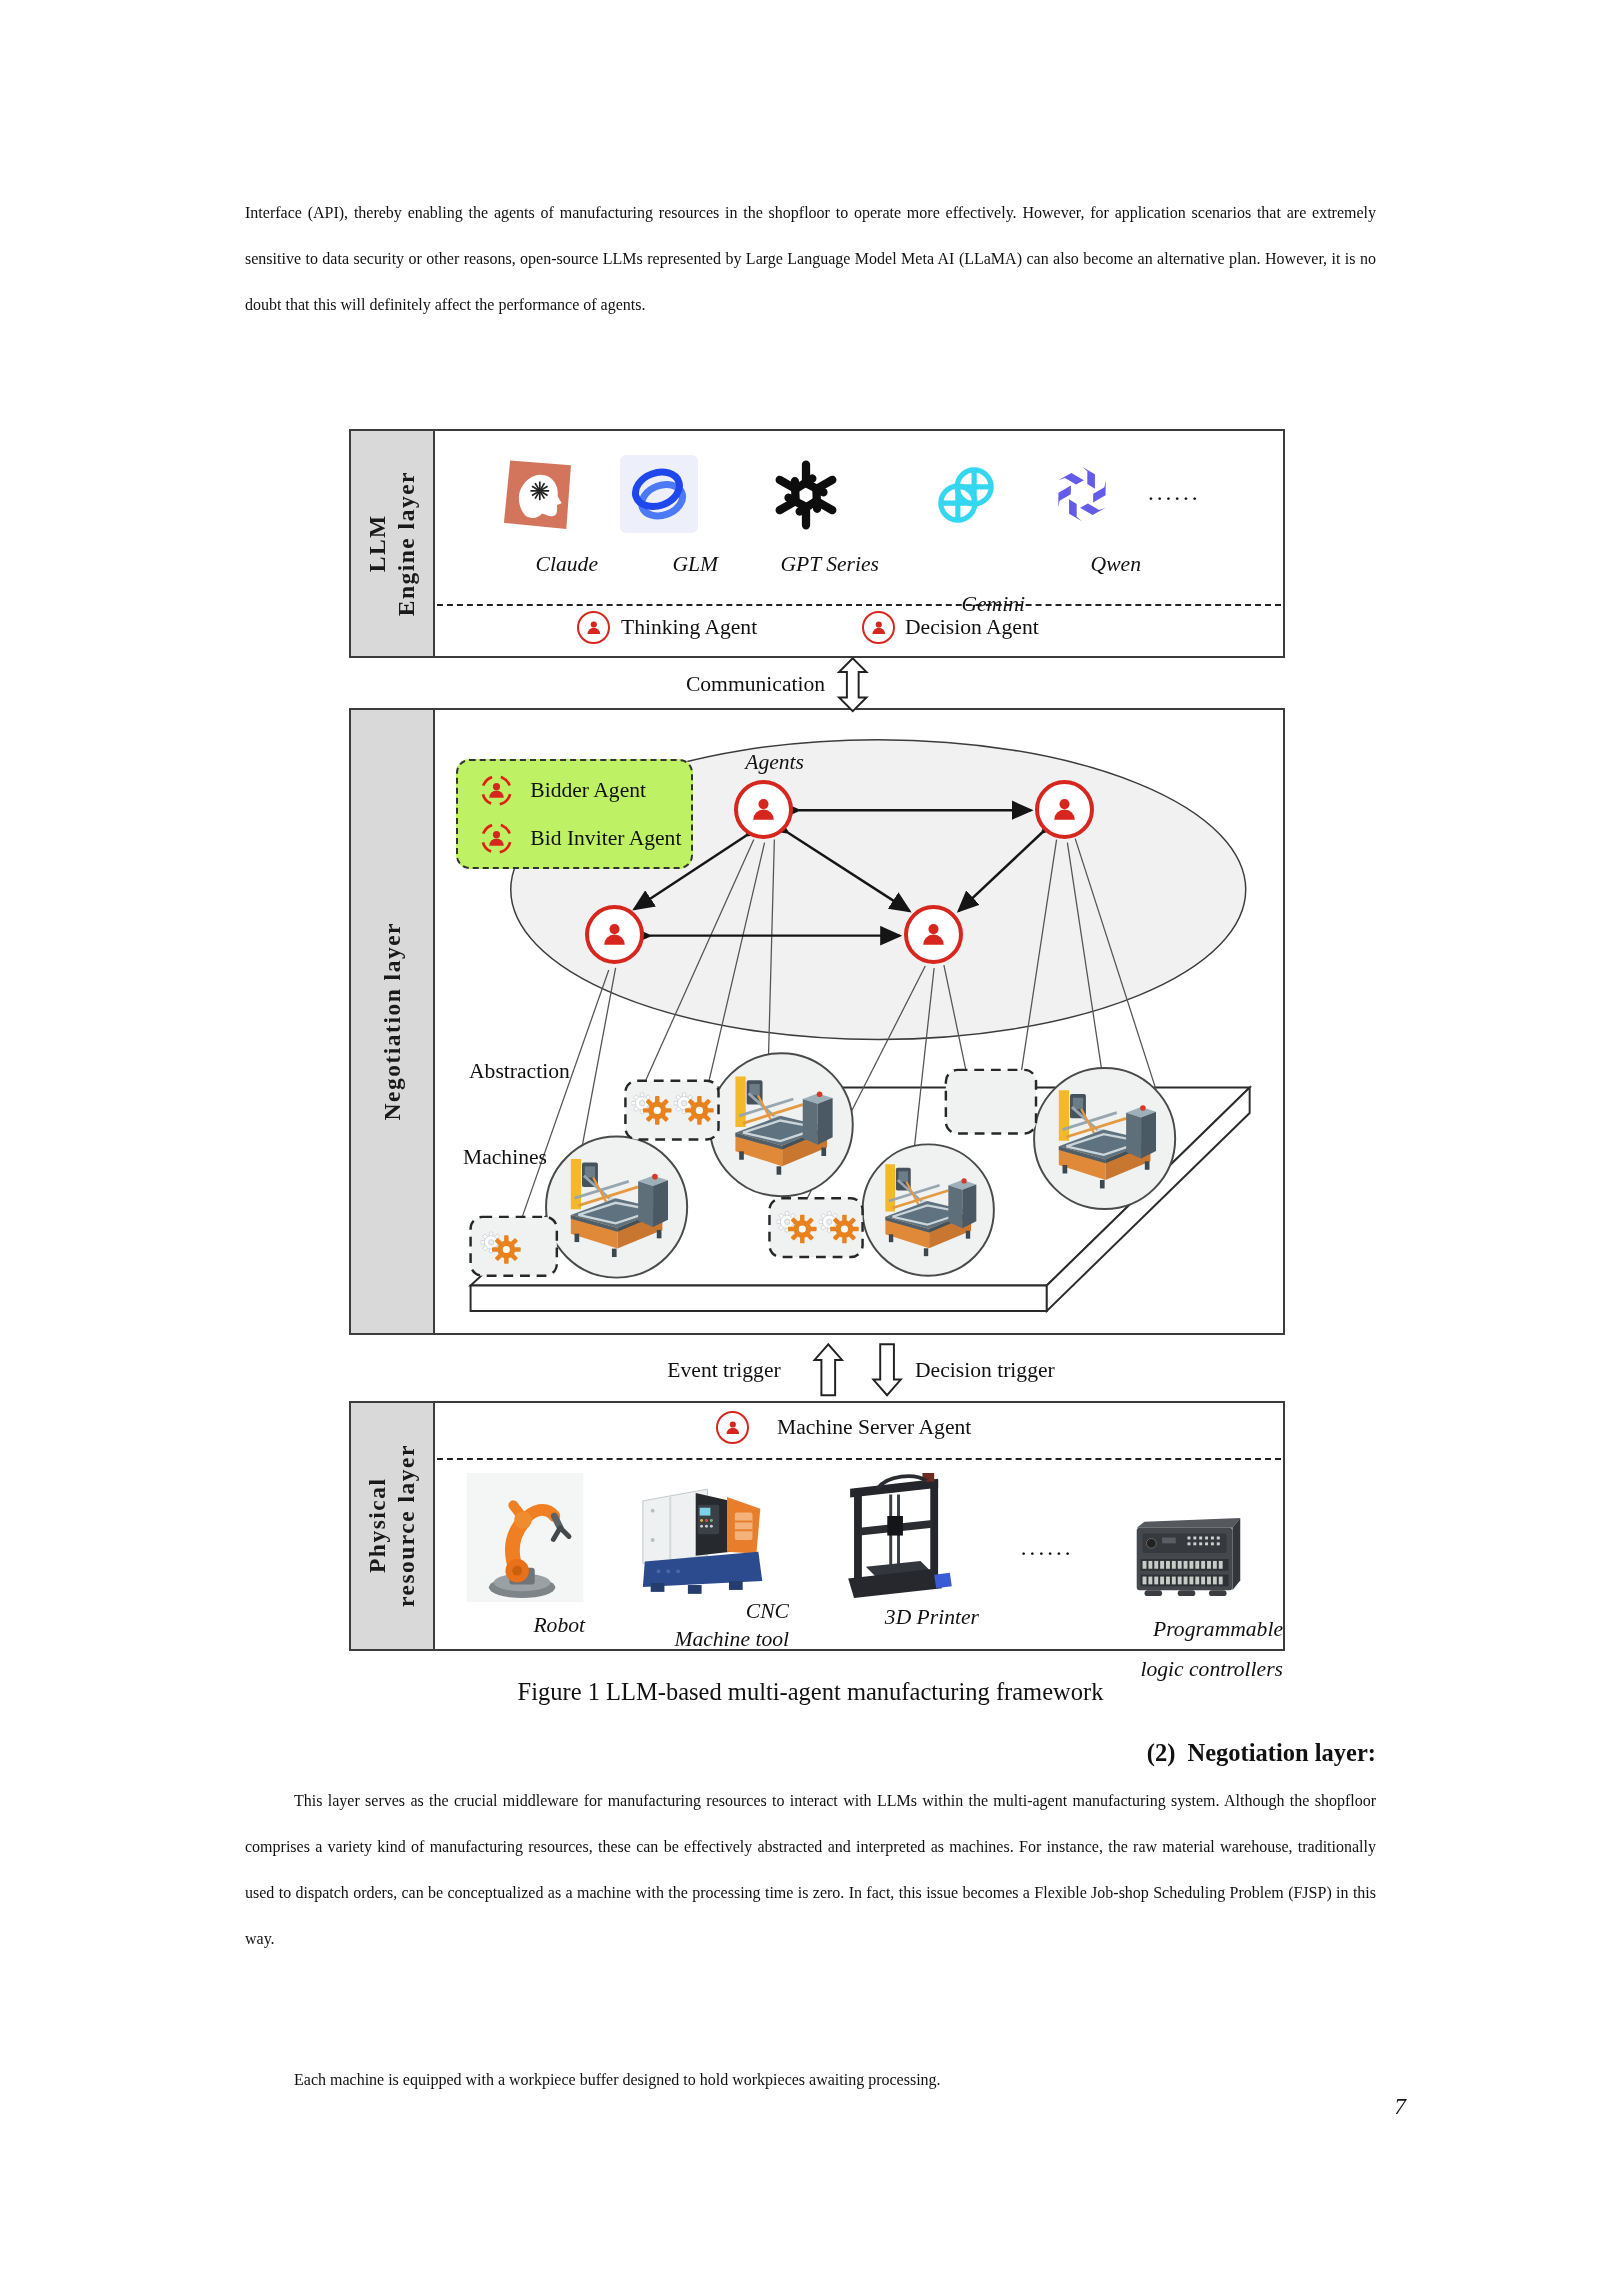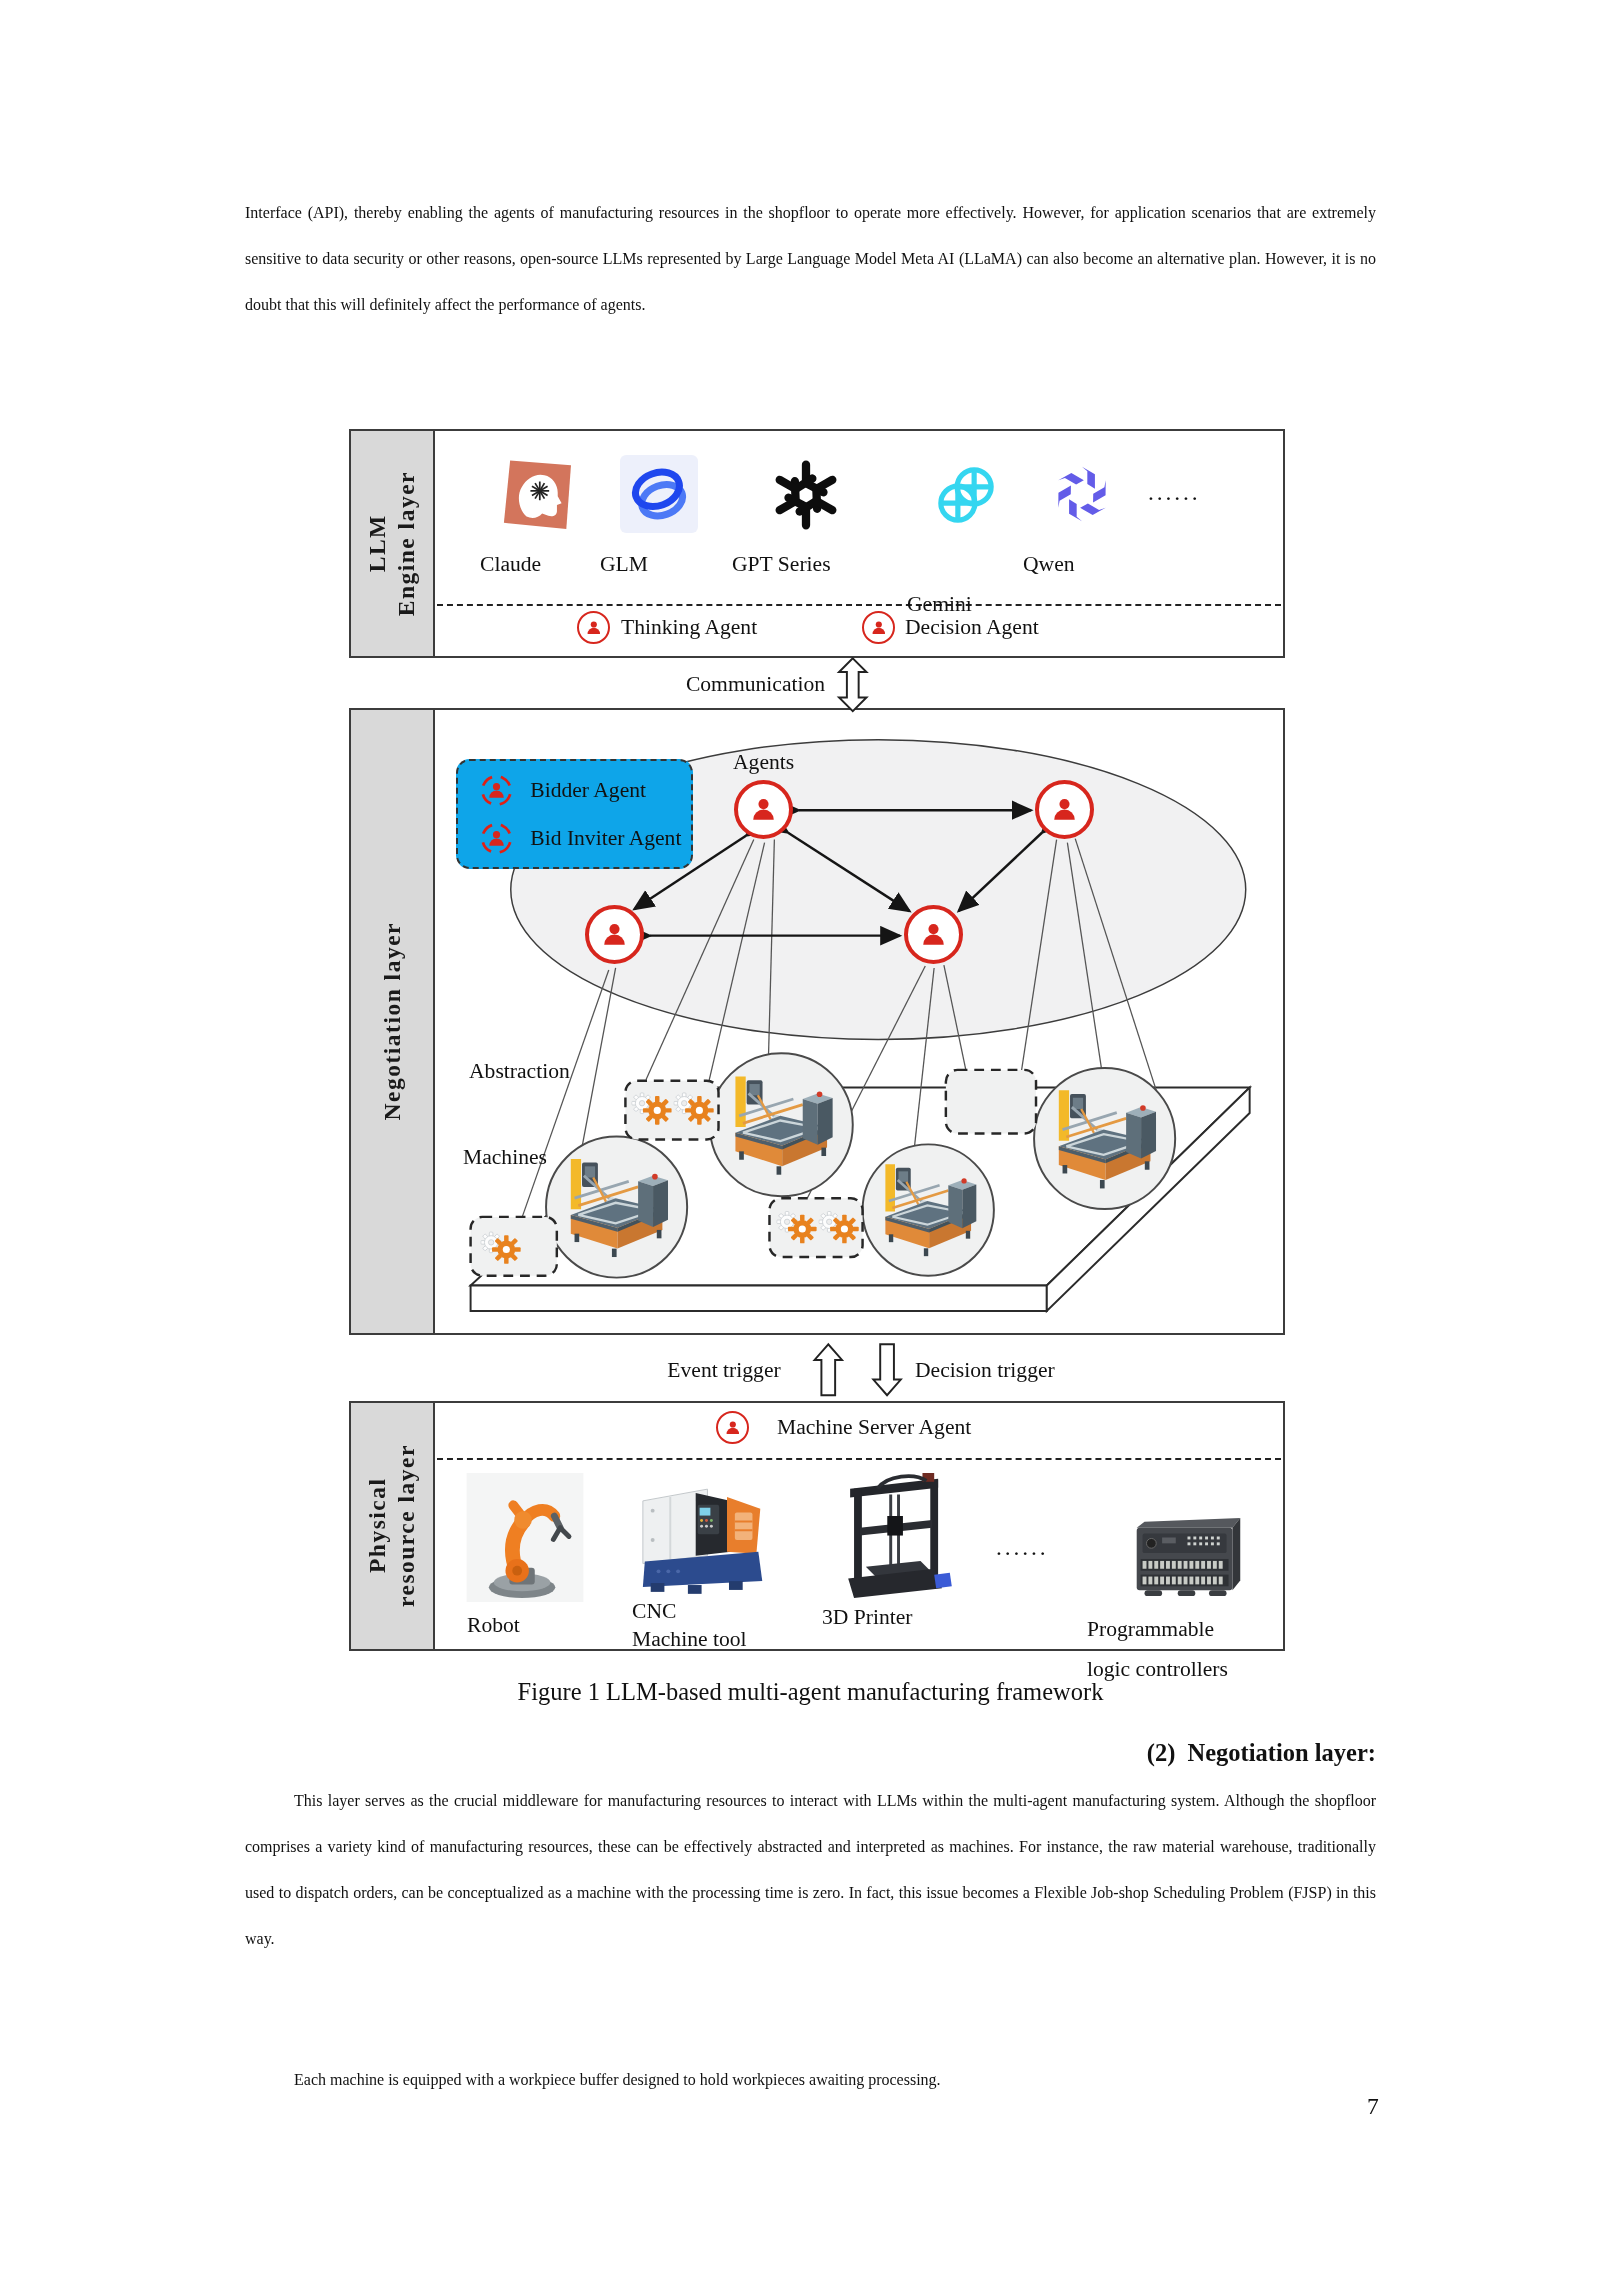--- a/index.html
+++ b/index.html
@@ -15,29 +15,29 @@
   
   #fig{left:349px;top:429px;width:936px;height:1222px;}
   .layerbox{position:absolute;left:0;width:936px;border:2px solid #3c3c3c;background:#fff;box-sizing:border-box;z-index:1;}
   .sidebar{position:absolute;left:0;top:0;bottom:0;width:82px;background:#d9d9d9;border-right:2px solid #3c3c3c;
            display:flex;align-items:center;justify-content:center;}
   .vtext{writing-mode:vertical-rl;transform:rotate(180deg);font-weight:bold;font-size:23.5px;
          letter-spacing:1.5px;white-space:pre-line;text-align:center;line-height:29px;color:#1a1a1a;}
   .dashsep{position:absolute;border-top:2.5px dashed #222;z-index:2;}
   .overlay{position:absolute;left:0;top:0;z-index:2;pointer-events:none;}
   .figtext{position:absolute;z-index:3;font-size:21.6px;line-height:25.5px;color:#111;}
-  .center{text-align:left;}
+  .center{text-align:right;font-style:italic;}
   .right{text-align:center;}
   .pre{white-space:pre-line;}
   .icon-ring{position:absolute;z-index:3;width:29px;height:29px;border:2.9px solid #d7261d;border-radius:50%;
              background:#fff;display:flex;align-items:center;justify-content:center;}
   .agent-node{position:absolute;z-index:3;width:51px;height:51px;border:4.9px solid #d7261d;border-radius:50%;
               background:#fff;display:flex;align-items:center;justify-content:center;}
   .legend{position:absolute;z-index:3;width:237px;height:110px;border:2.5px dashed #333;border-radius:13.7px;
-          background:#0ea5e9;box-sizing:border-box;padding:5.9px 0 0 19.6px;}
+          background:#bef264;box-sizing:border-box;padding:5.9px 0 0 19.6px;}
   .legend-row{display:flex;align-items:center;gap:15.7px;height:48px;}
   .logo{position:absolute;z-index:3;}
   .dots{letter-spacing:2.9px;font-size:23.5px;}
 </style>
 </head>
 <body>
 
 <svg width="0" height="0" style="position:absolute">
   <defs>
     <symbol id="person" viewBox="0 0 24 24">

